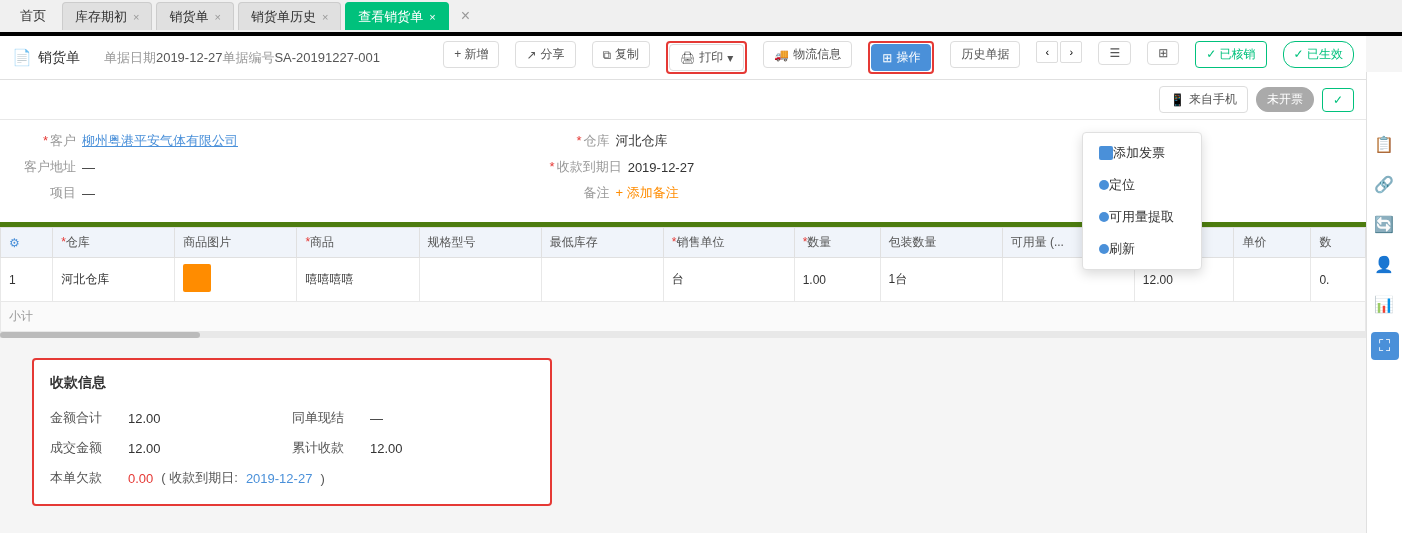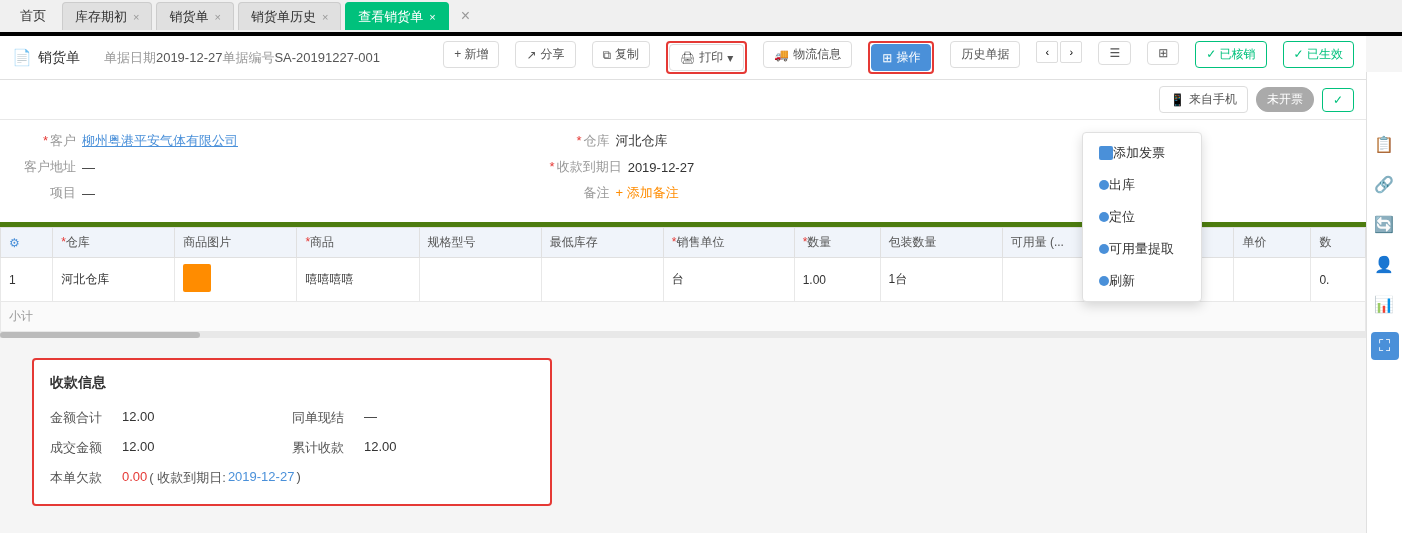--- a/index.html
+++ b/index.html
@@ -30,21 +30,21 @@
     .doc-meta-label { color: #999; }
     .toolbar-actions { margin-left: auto; display: flex; align-items: flex-start; gap: 16px; }
     .btn-action {
       display: flex; align-items: center; gap: 4px; padding: 4px 10px; border-radius: 4px;
       border: 1px solid #ddd; background: #fff; cursor: pointer; font-size: 12px; color: #555;
     }
     .btn-operations {
       background: #4a90d9; color: #fff; border: 1px solid #4a90d9;
     }
     .btn-sold { background: #fff; border: 1px solid #00c17c; color: #00c17c; border-radius: 4px; padding: 4px 10px; font-size: 12px; cursor: pointer; }
-    .btn-effective { background: #fff; border: 1px solid #00c17c; color: #00c17c; border-radius: 4px; padding: 4px 10px; font-size: 12px; cursor: pointer; }
+    .btn-effective { background: #fff; border: 1px solid #00c17c; color: #00c17c; border-radius: 12px; padding: 4px 10px; font-size: 12px; cursor: pointer; }
     .nav-arrows { display: flex; gap: 2px; }
     .nav-arrow { width: 22px; height: 22px; border: 1px solid #ddd; background: #fff; cursor: pointer; display: flex; align-items: center; justify-content: center; font-size: 11px; border-radius: 2px; }
 
     
     .action-row {
       display: flex; align-items: center; background: #fff; padding: 6px 12px; gap: 8px;
       border-bottom: 1px solid #e8e8e8; justify-content: flex-end;
     }
     .btn-small {
       display: flex; align-items: center; gap: 4px; padding: 4px 10px; border-radius: 4px;
@@ -81,21 +81,21 @@
     .subtotal-row td { background: #fafafa; color: #999; font-size: 12px; }
     .product-img { width: 28px; height: 28px; background: #ff8c00; display: inline-block; border-radius: 2px; }
 
     
     .payment-section {
       border: 2px solid #e53935; border-radius: 4px; padding: 14px 16px; margin: 12px 16px;
       background: #fff; display: inline-block; min-width: 520px;
     }
     .payment-title { font-weight: bold; font-size: 14px; margin-bottom: 14px; }
     .payment-grid { display: grid; grid-template-columns: 1fr 1fr; gap: 6px 0; }
-    .payment-row { display: flex; align-items: flex-start; gap: 2px; padding: 3px 0; }
+    .payment-row { display: flex; align-items: center; gap: 8px; padding: 3px 0; }
     .payment-label { color: #555; font-size: 13px; min-width: 70px; }
     .payment-value { font-size: 13px; color: #333; }
     .payment-value.red { color: #e53935; }
     .payment-value.blue { color: #4a90d9; }
 
     
     .dropdown-menu {
       position: absolute; background: #fff; border: 1px solid #e0e0e0;
       border-radius: 4px; box-shadow: 0 4px 12px rgba(0,0,0,0.15);
       z-index: 100; min-width: 120px; padding: 4px 0;
@@ -361,24 +361,20 @@
       <div class="sidebar-icon" style="background:#4a90d9; color:#fff; border-radius:4px; width:28px; height:28px;">⛶</div>
     </div>
 
     <div class="dropdown-menu">
       <div class="dropdown-item">
         <span class="dropdown-icon-rect"></span>
         <span>添加发票</span>
       </div>
       <div class="dropdown-item">
         <span class="dropdown-icon-circle"></span>
-        <span>出库</span>
-      </div>
-      <div class="dropdown-item">
-        <span class="dropdown-icon-circle"></span>
         <span>定位</span>
       </div>
       <div class="dropdown-item">
         <span class="dropdown-icon-circle"></span>
         <span>可用量提取</span>
       </div>
       <div class="dropdown-item">
         <span class="dropdown-icon-circle"></span>
         <span>刷新</span>
       </div>

